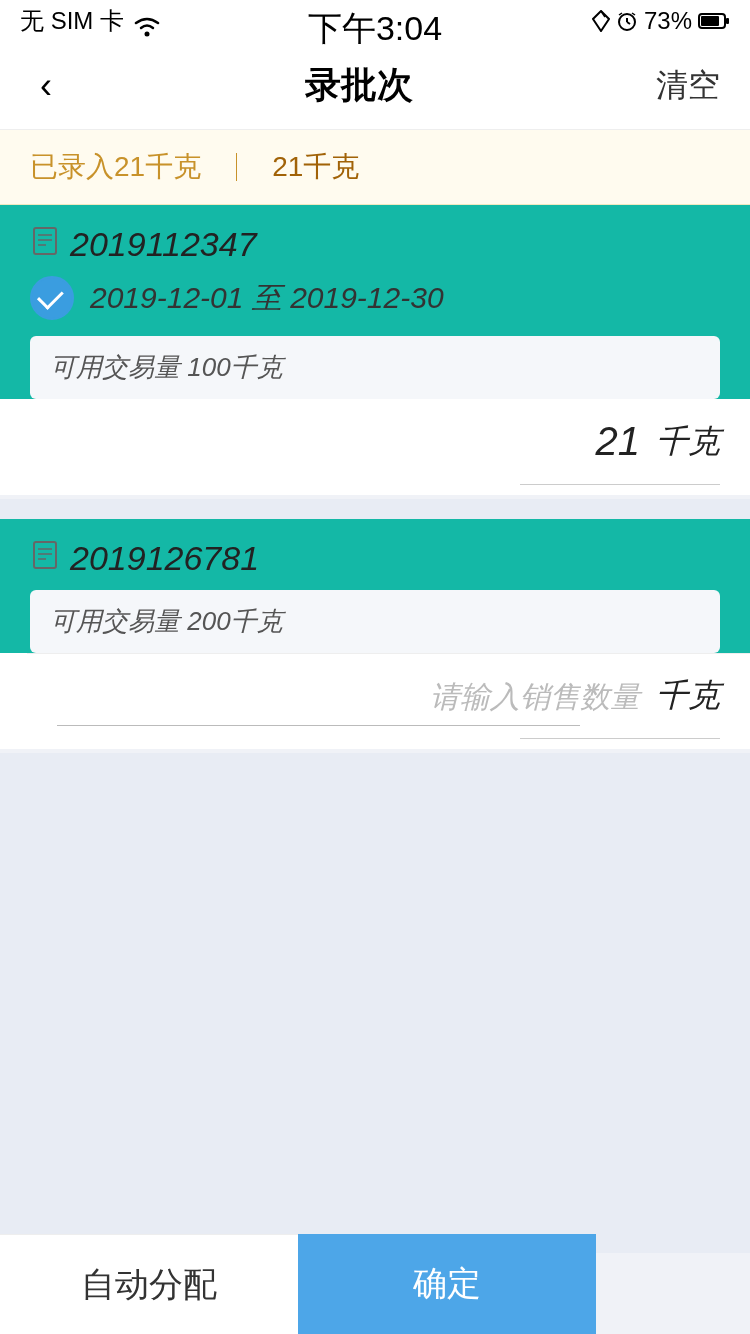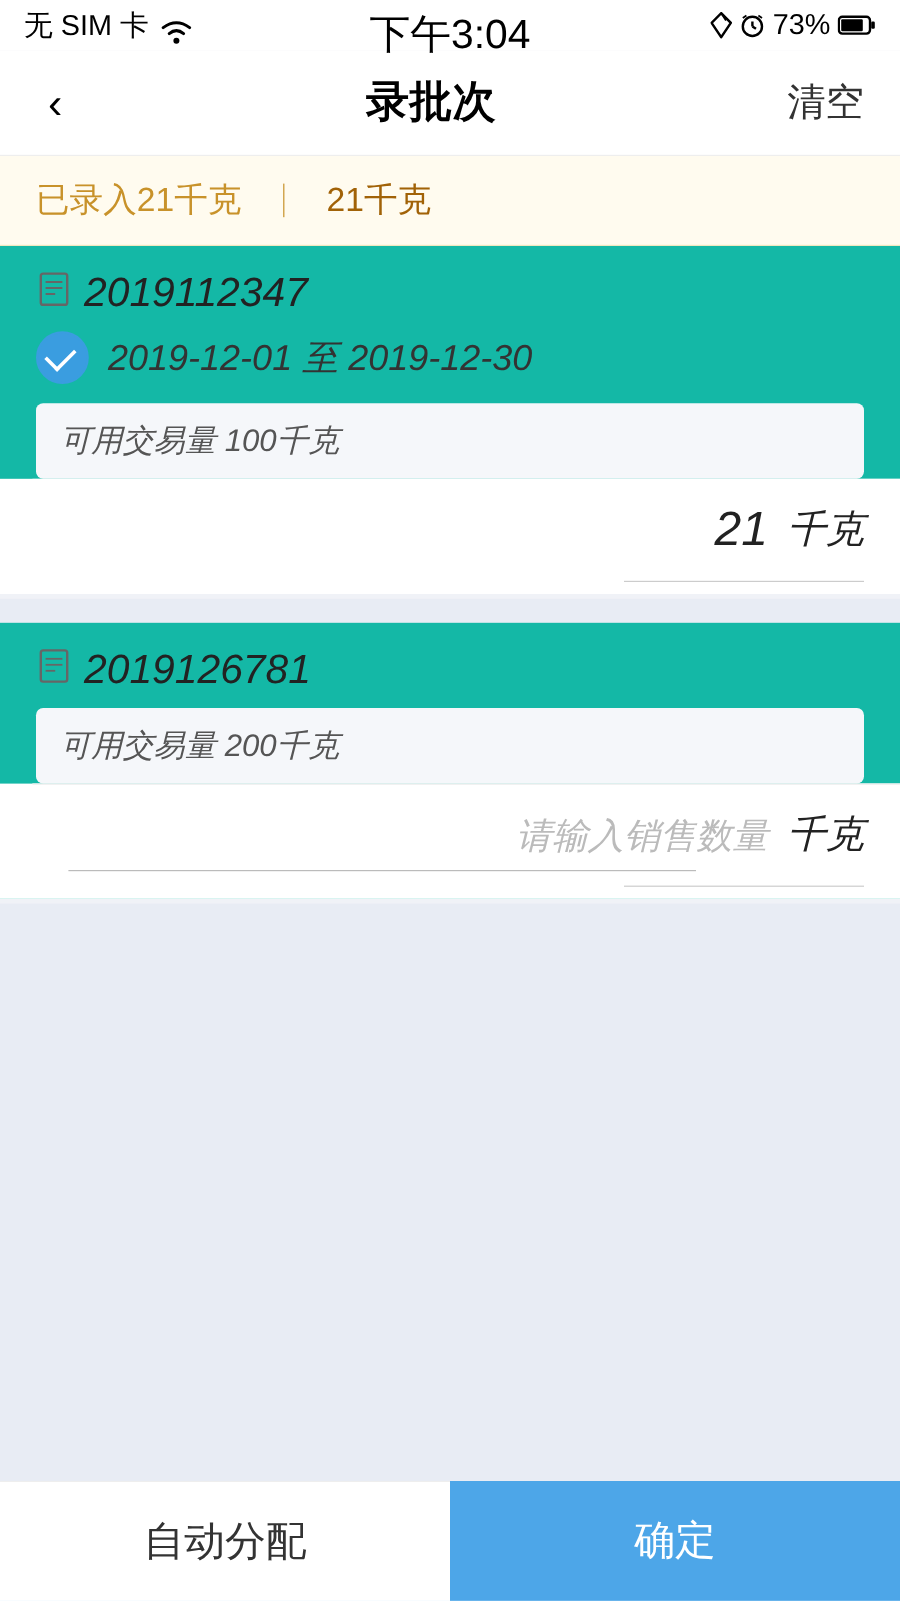--- a/index.html
+++ b/index.html
@@ -221,21 +221,21 @@
       position: absolute;
       bottom: -8px;
       left: 0;
       right: 60px;
       height: 1px;
       background: #bbb;
     }
 
     
     .bottom-bar {
-      width: 750px;
+      width: 596px;
       height: 100px;
       background: #fff;
       display: flex;
       position: fixed;
       bottom: 0;
       left: 0;
     }
     .btn-auto {
       flex: 1;
       display: flex;

